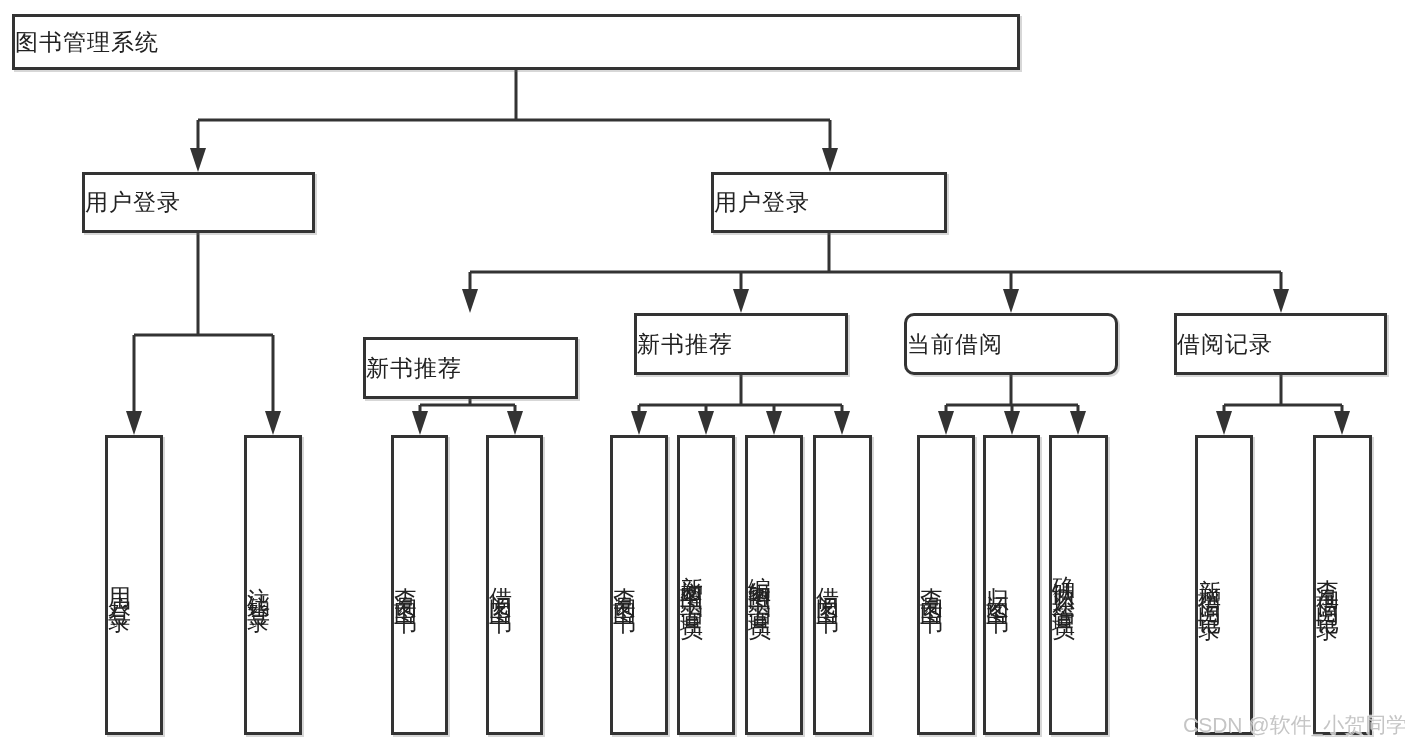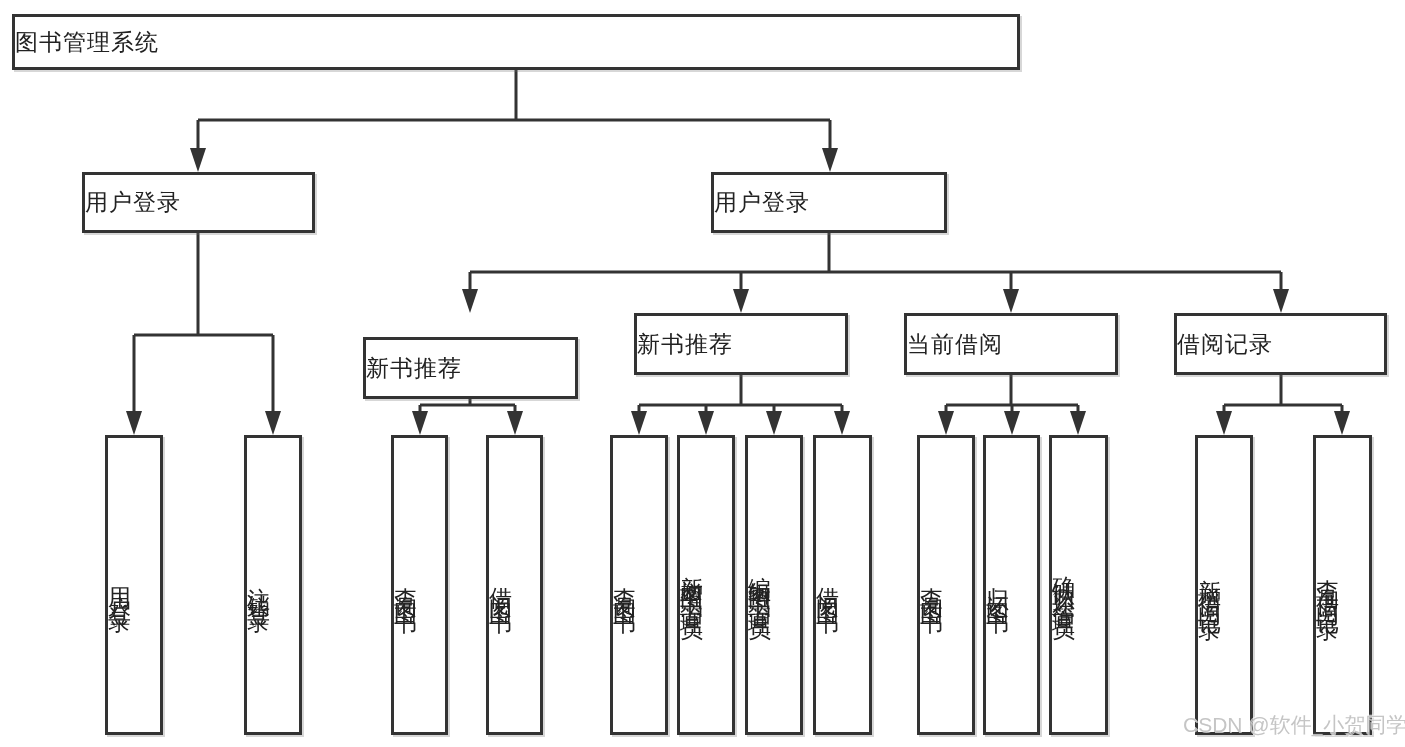--- a/index.html
+++ b/index.html
@@ -85,21 +85,21 @@
   <div class="box" style="left:711px;top:172px;width:236px;height:61px;">
     <span class="h-label">用户登录</span>
   </div>
 
   <div class="box" style="left:363px;top:313px;width:215px;height:62px;margin-top:24px;">
     <span class="h-label">新书推荐</span>
   </div>
   <div class="box" style="left:634px;top:313px;width:214px;height:62px;">
     <span class="h-label">新书推荐</span>
   </div>
-  <div class="box" style="left:904px;top:313px;width:214px;height:62px;">
+  <div class="box" style="left:904px;top:313px;width:214px;height:62px;border-radius:10px;">
     <span class="h-label">当前借阅</span>
   </div>
   <div class="box" style="left:1174px;top:313px;width:213px;height:62px;">
     <span class="h-label">借阅记录</span>
   </div>
 
   <div class="box" style="left:105px;top:435px;width:58px;height:300px;">
     <span class="v-label">用户登录</span>
   </div>
   <div class="box" style="left:244px;top:435px;width:58px;height:300px;">

